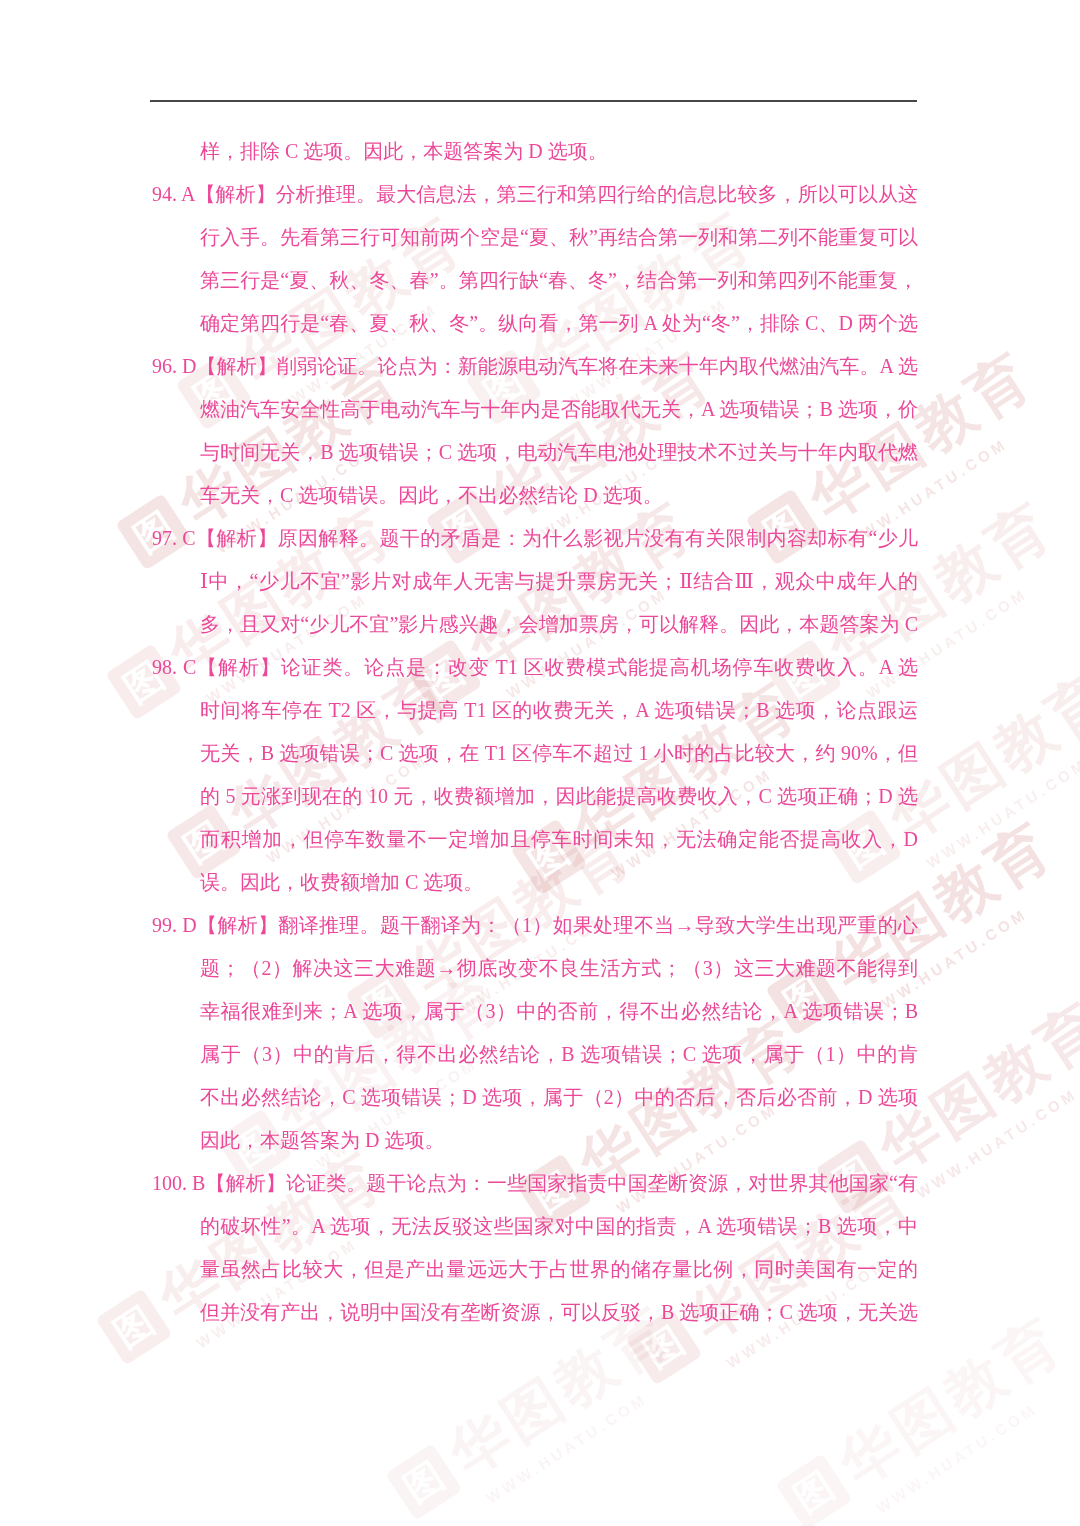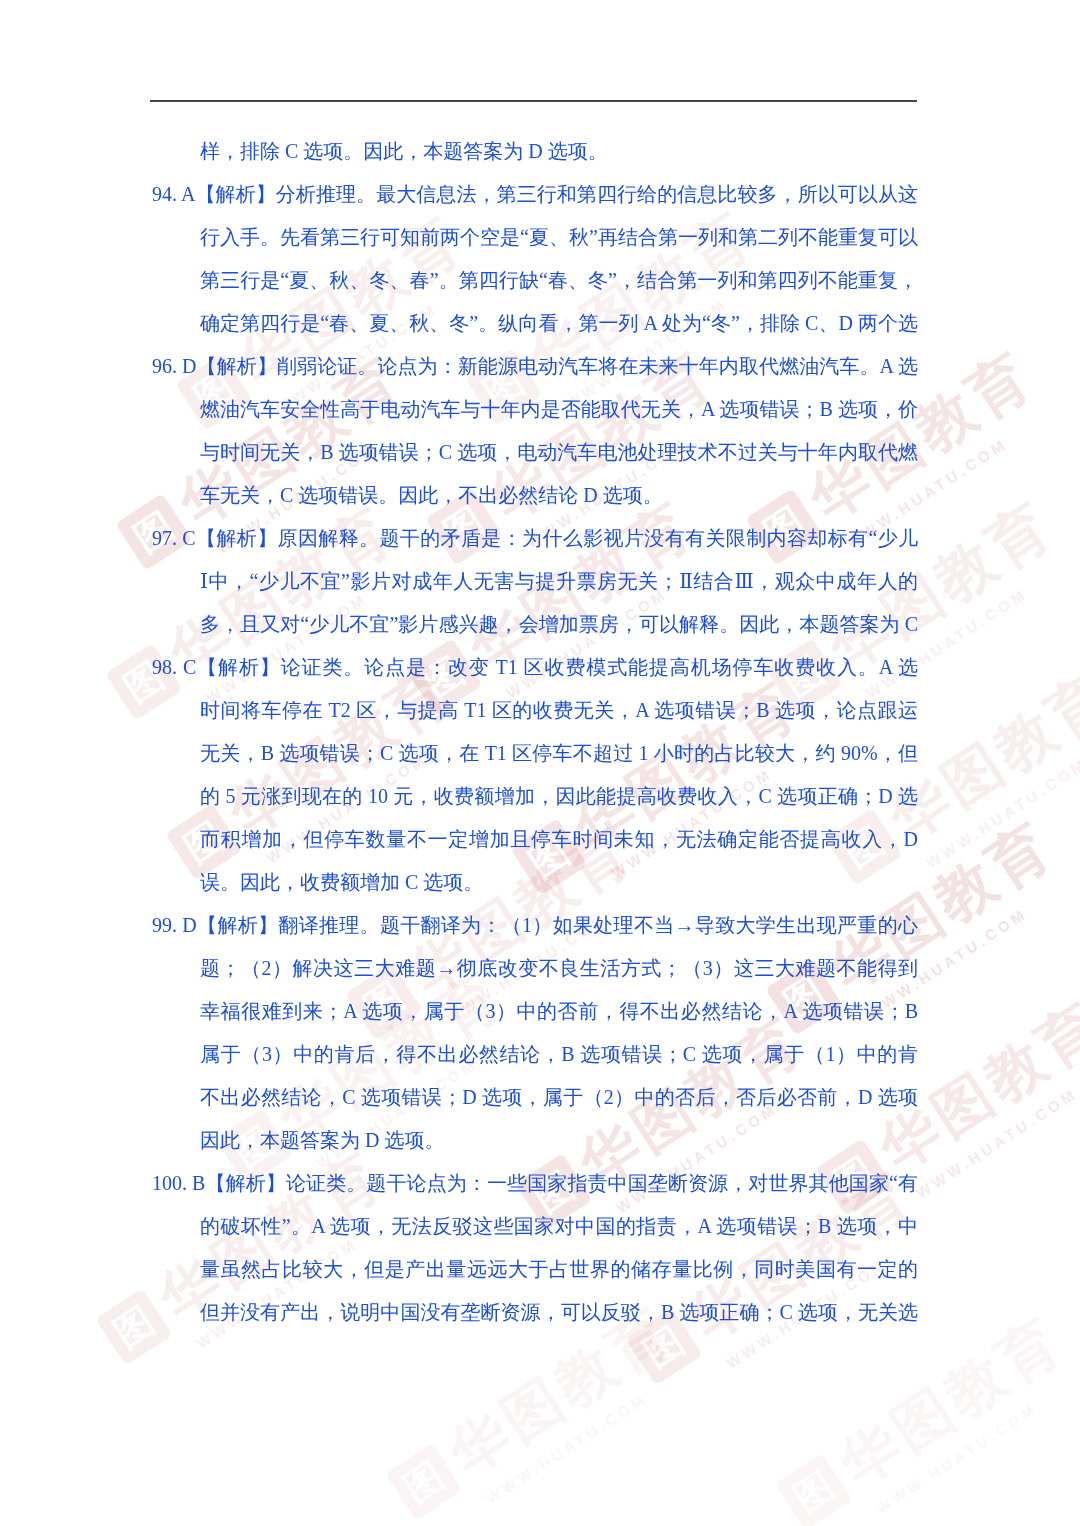--- a/index.html
+++ b/index.html
@@ -51,21 +51,21 @@
     left:150px; top:100px;
     width:767px; height:2px;
     background:#474747;
     z-index:2;
   }
   .content {
     position:absolute;
     left:152px; top:130px;
     width:766px;
     z-index:1;
-    color:#1d4ed8;
+    color:#ec4899;
     font-size:20px;
   }
   .para { padding-left:48px; }
   .line {
     height:43px;
     line-height:43px;
     overflow:hidden;
     text-align:justify;
     text-align-last:justify;
   }

